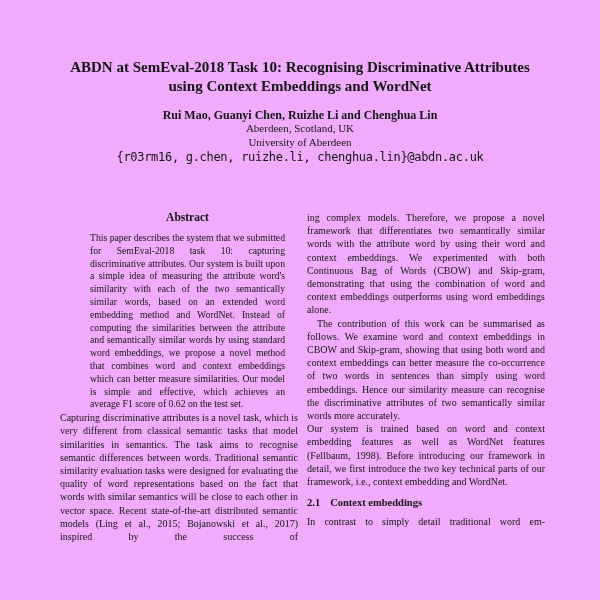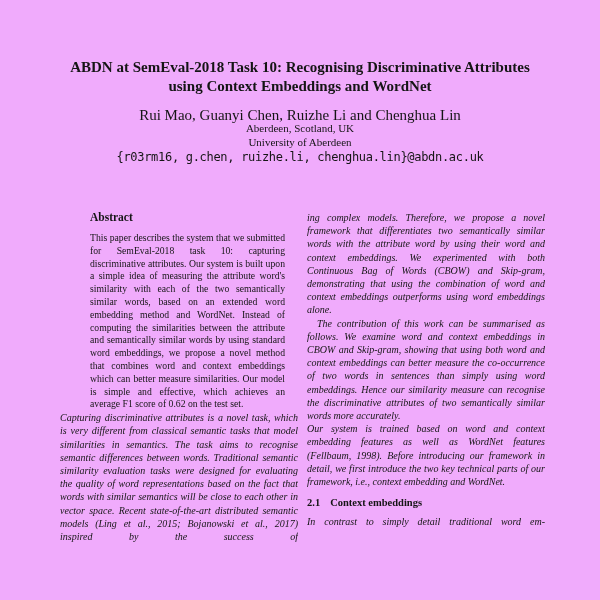--- a/index.html
+++ b/index.html
@@ -24,22 +24,22 @@
     width: 600px;
     text-align: center;
   }
   .title-line {
     font-weight: bold;
     font-size: 15px;
     line-height: 18.5px;
   }
   .authors {
     margin-top: 14px;
-    font-weight: normal;
-    font-size: 15px;
+    font-weight: bold;
+    font-size: 12px;
     line-height: 13px;
   }
   .affil-line {
     font-size: 11px;
     line-height: 13.5px;
   }
   .affil-line:first-of-type { margin-top: 2px; }
   .email {
     margin-top: 2px;
     font-family: "DejaVu Sans Mono", monospace;
@@ -51,35 +51,35 @@
   .col {
     position: absolute;
     overflow: hidden;
   }
   .col-left  { left: 60px;  top: 205px; width: 238px; height: 395px; }
   .col-right { left: 307px; top: 211px; width: 238px; height: 389px; }
 
   .abstract-heading {
     font-size: 11.5px;
     font-weight: bold;
+    text-align: center;
     margin: 6px 13px 0 30px;
     line-height: 13px;
   }
   .abstract-body {
     margin: 8px 13px 0 30px;
     font-size: 9.7px;
     line-height: 12.8px;
     text-align: justify;
   }
   p.body {
     margin: 0;
     font-size: 10px;
     line-height: 13.2px;
     text-align: justify;
-    font-style: italic;
   }
   p.cut { text-align-last: justify; }  
   p.indent { text-indent: 10px; }
   h2.sec-heading {
     margin: 8px 0 7px 0;
     font-size: 12px;
     line-height: 14px;
     font-weight: bold;
   }
   h2.sec-heading .num { margin-right: 12px; }

